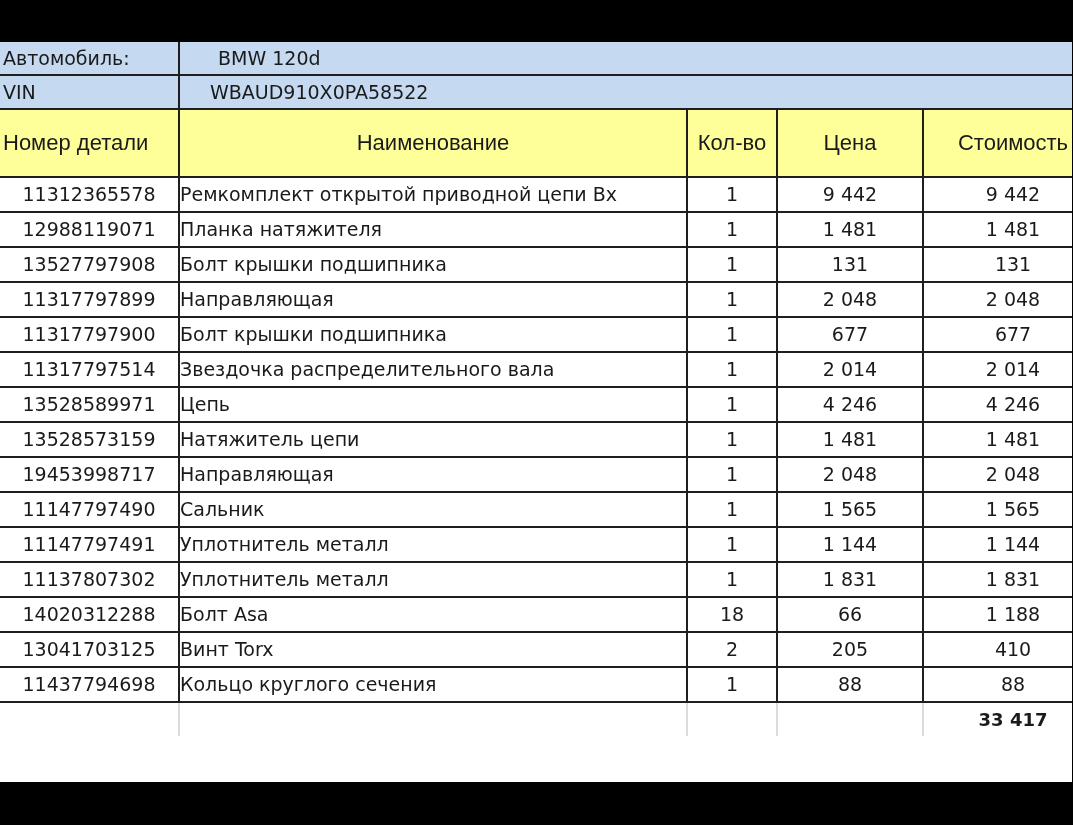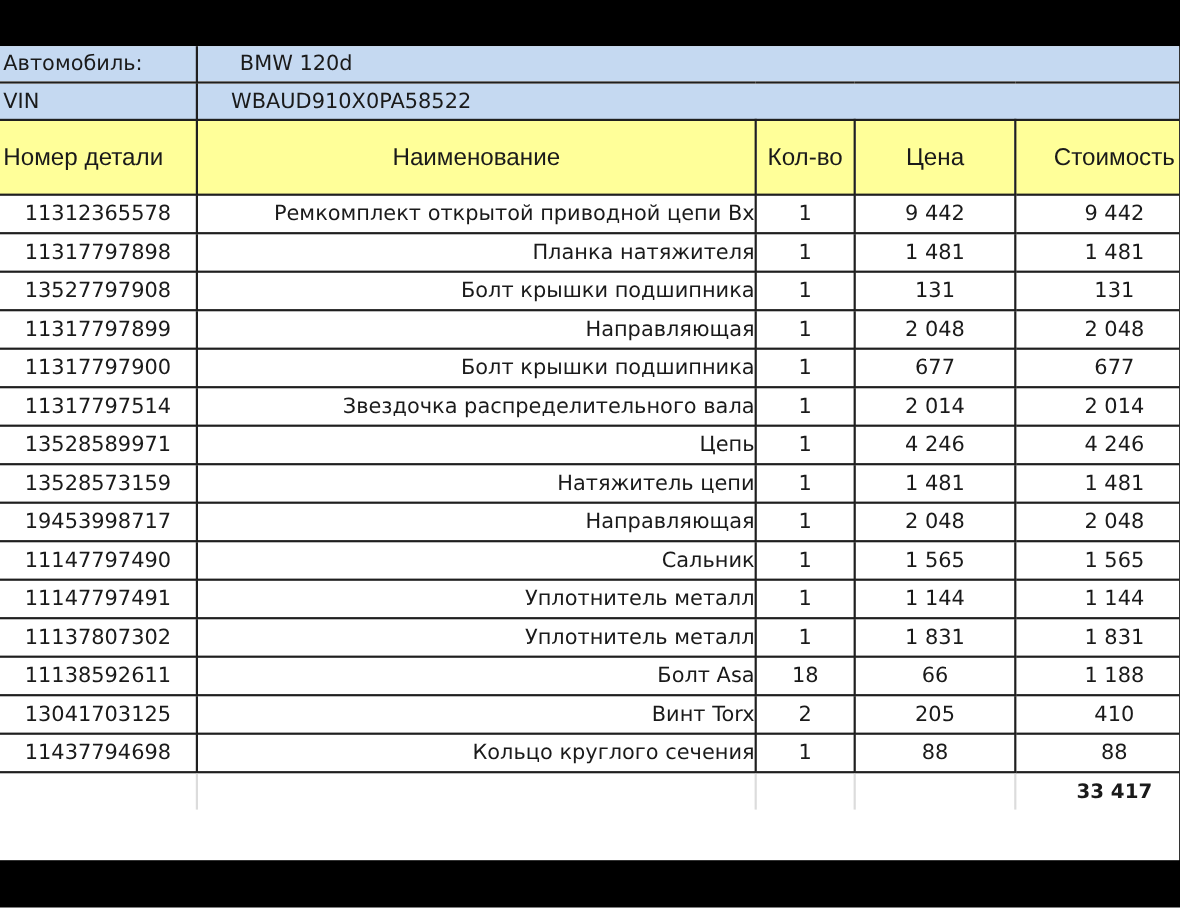--- a/index.html
+++ b/index.html
@@ -21,21 +21,21 @@
   col.c1 { width:179px; } col.c2 { width:508px; } col.c3 { width:90px; }
   col.c4 { width:146px; } col.c5 { width:149px; }
   tr.info td { background:#c5d9f1; height:32px; font-size:19px; }
   tr.info td.lbl { padding-left:3px; }
   tr.info td.val { padding-left:6px; border-left:2px solid #1f1f1f; }
   tr.info.first td { border-top:none; }
   tr.head td { background:#ffff99; height:66px; font-size:22px; font-family:"Liberation Sans", sans-serif; text-align:center; }
   tr.head td.h1 { text-align:left; padding-left:3px;margin-top:16px; }
   tr.row td { height:33px; background:#fff; }
   td.num { text-align:center; font-size:19px; }
-  td.name { padding-left:4px; font-size:19px;text-align:right; }
+  td.name { padding-left:4px; font-size:19px; }
   tr.total td { height:33px; border-bottom:none; border-color:#dcdcdc; border-top:2px solid #1f1f1f; }
   tr.total td.sum { font-weight:bold; text-align:center; font-size:18px; }
   tr.total td:first-child { border-left:none; }
   table.grid td:first-child { border-left:none; }
   table.grid td:last-child { border-right:none;padding-left:30px; }
 </style>
 </head>
 <body>
 
 <div class="sheet">
@@ -64,21 +64,21 @@
         <td>Стоимость</td>
       </tr>
     <tr class="row">
           <td class="num">11312365578</td>
           <td class="name">Ремкомплект открытой приводной цепи Вх</td>
           <td class="num">1</td>
           <td class="num">9 442</td>
           <td class="num">9 442</td>
         </tr>
         <tr class="row">
-          <td class="num">11317797898</td>
+          <td class="num">12988119071</td>
           <td class="name">Планка натяжителя</td>
           <td class="num">1</td>
           <td class="num">1 481</td>
           <td class="num">1 481</td>
         </tr>
         <tr class="row">
           <td class="num">13527797908</td>
           <td class="name">Болт крышки подшипника</td>
           <td class="num">1</td>
           <td class="num">131</td>
@@ -141,21 +141,21 @@
           <td class="num">1 144</td>
         </tr>
         <tr class="row">
           <td class="num">11137807302</td>
           <td class="name">Уплотнитель металл</td>
           <td class="num">1</td>
           <td class="num">1 831</td>
           <td class="num">1 831</td>
         </tr>
         <tr class="row">
-          <td class="num">11138592611</td>
+          <td class="num">14020312288</td>
           <td class="name">Болт Asa</td>
           <td class="num">18</td>
           <td class="num">66</td>
           <td class="num">1 188</td>
         </tr>
         <tr class="row">
           <td class="num">13041703125</td>
           <td class="name">Винт Torx</td>
           <td class="num">2</td>
           <td class="num">205</td>

